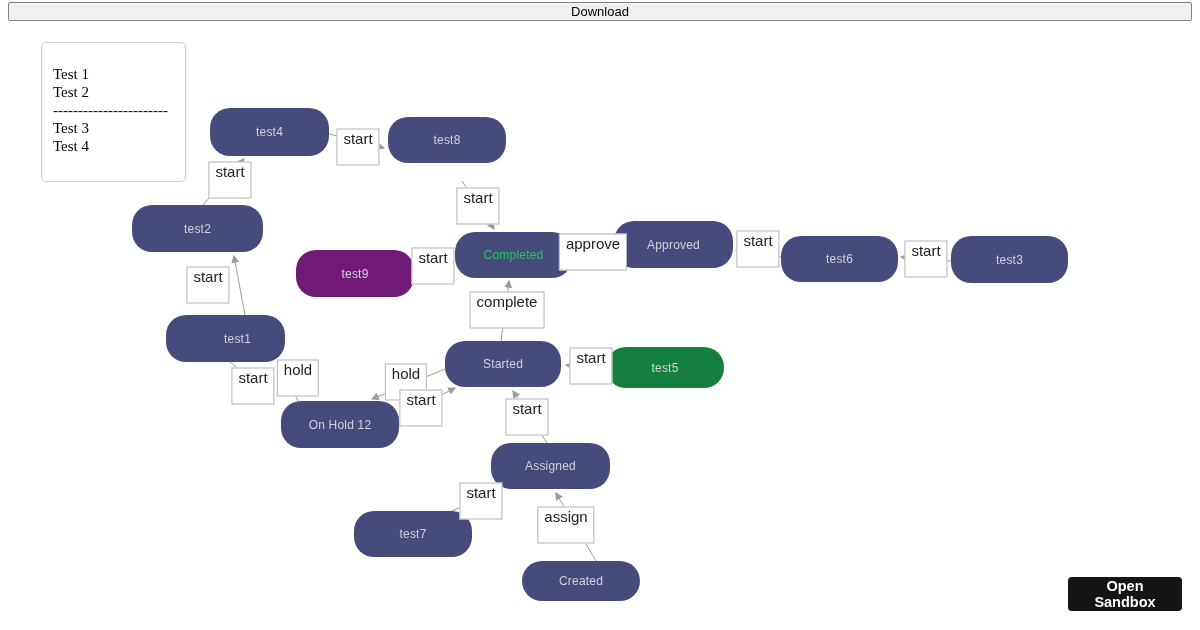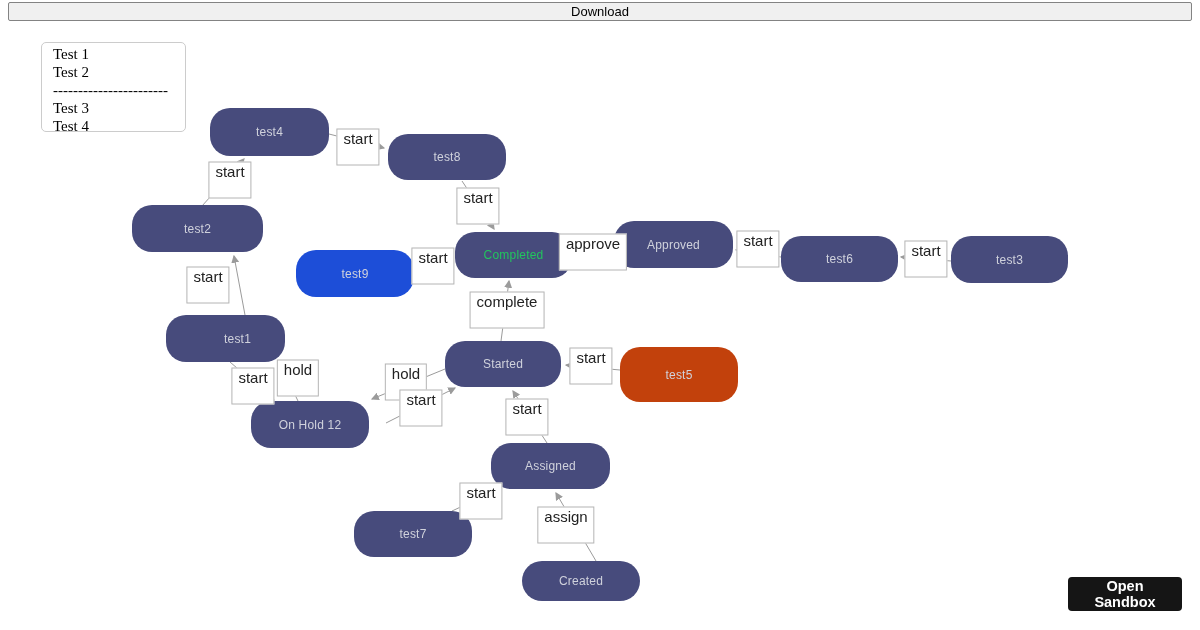--- a/index.html
+++ b/index.html
@@ -41,26 +41,26 @@
     border-radius: 2px;
     font-family: "Liberation Sans", sans-serif;
     font-size: 13px;
     color: #000;
     padding: 0;
     cursor: pointer;
   }
   .legend {
     position: absolute;
     left: 41px; top: 42px;
-    width: 145px; height: 90px;
+    width: 145px; height: 140px;
     z-index: 4;
     background: #fff;
     border: 1px solid #cccccc;
     border-radius: 5px;
-    padding: 2px 6px 0 11px;
+    padding: 22px 6px 0 11px;
     font-family: "Liberation Serif", serif;
     font-size: 15px;
     line-height: 18px;
     color: #000;
     overflow: hidden;
   }
   .open-sandbox {
     position: absolute;
     left: 1068px; top: 577px;
     width: 114px; height: 34px;
@@ -97,31 +97,31 @@
         <line x1="445" y1="369" x2="372" y2="399" stroke="#9b9b9b" stroke-width="1" marker-end="url(#arrowhead)"></line>
         <line x1="386" y1="423" x2="455" y2="388" stroke="#9b9b9b" stroke-width="1" marker-end="url(#arrowhead)"></line>
         <line x1="620" y1="370" x2="566" y2="365" stroke="#9b9b9b" stroke-width="1" marker-end="url(#arrowhead)"></line>
         <line x1="547" y1="443" x2="513" y2="391" stroke="#9b9b9b" stroke-width="1" marker-end="url(#arrowhead)"></line>
         <line x1="452" y1="511" x2="497" y2="490" stroke="#9b9b9b" stroke-width="1" marker-end="url(#arrowhead)"></line>
         <line x1="596" y1="561" x2="556" y2="493" stroke="#9b9b9b" stroke-width="1" marker-end="url(#arrowhead)"></line>
       </g>
   </svg>
   <div id="node-layer">
       <div class="node" style="left: 210px; top: 108px; width: 119px; height: 48px; background: rgb(71, 75, 124); color: rgb(208, 210, 220);">test4</div>
-      <div class="node" style="left: 388px; top: 134px; width: 118px; height: 46px; background: rgb(71, 75, 124); color: rgb(208, 210, 220);">test8</div>
+      <div class="node" style="left: 388px; top: 117px; width: 118px; height: 46px; background: rgb(71, 75, 124); color: rgb(208, 210, 220);">test8</div>
       <div class="node" style="left: 132px; top: 205px; width: 131px; height: 47px; background: rgb(71, 75, 124); color: rgb(208, 210, 220);">test2</div>
       <div class="node" style="left: 614px; top: 221px; width: 119px; height: 47px; background: rgb(71, 75, 124); color: rgb(208, 210, 220);">Approved</div>
       <div class="node" style="left: 455px; top: 232px; width: 117px; height: 46px; background: rgb(71, 75, 124); color: #22c55e;">Completed</div>
       <div class="node" style="left: 781px; top: 236px; width: 117px; height: 46px; background: rgb(71, 75, 124); color: rgb(208, 210, 220);">test6</div>
       <div class="node" style="left: 951px; top: 236px; width: 117px; height: 47px; background: rgb(71, 75, 124); color: rgb(208, 210, 220);">test3</div>
-      <div class="node" style="left: 296px; top: 250px; width: 118px; height: 47px; background: #1d4ed8; color: rgb(208, 210, 220);">test9</div>
+      <div class="node" style="left: 296px; top: 250px; width: 118px; height: 47px; background: #701a75; color: rgb(208, 210, 220);">test9</div>
       <div class="node" style="left: 166px; top: 315px; width: 119px; height: 47px; background: rgb(71, 75, 124); color: rgb(208, 210, 220); padding-left: 24px;">test1</div>
       <div class="node" style="left: 445px; top: 341px; width: 116px; height: 46px; background: rgb(71, 75, 124); color: rgb(208, 210, 220);">Started</div>
-      <div class="node" style="left: 620px; top: 347px; width: 118px; height: 55px; background: #c2410c; color: rgb(208, 210, 220);">test5</div>
-      <div class="node" style="left: 251px; top: 401px; width: 118px; height: 47px; background: rgb(71, 75, 124); color: rgb(208, 210, 220);">On Hold 12</div>
+      <div class="node" style="left: 606px; top: 347px; width: 118px; height: 41px; background: #15803d; color: rgb(208, 210, 220);">test5</div>
+      <div class="node" style="left: 281px; top: 401px; width: 118px; height: 47px; background: rgb(71, 75, 124); color: rgb(208, 210, 220);">On Hold 12</div>
       <div class="node" style="left: 491px; top: 443px; width: 119px; height: 46px; background: rgb(71, 75, 124); color: rgb(208, 210, 220);">Assigned</div>
       <div class="node" style="left: 354px; top: 511px; width: 118px; height: 46px; background: rgb(71, 75, 124); color: rgb(208, 210, 220);">test7</div>
       <div class="node" style="left: 522px; top: 561px; width: 118px; height: 40px; background: rgb(71, 75, 124); color: rgb(208, 210, 220);">Created</div>
     </div>
   <div id="label-layer">
       <div class="edge-label" style="left: 208px; top: 285px; border: 1px solid rgb(180, 180, 180); color: rgb(34, 34, 34);">start</div>
       <div class="edge-label" style="left: 230px; top: 180px; border: 1px solid rgb(180, 180, 180); color: rgb(34, 34, 34);">start</div>
       <div class="edge-label" style="left: 358px; top: 147px; border: 1px solid rgb(180, 180, 180); color: rgb(34, 34, 34);">start</div>
       <div class="edge-label" style="left: 478px; top: 206px; border: 1px solid rgb(180, 180, 180); color: rgb(34, 34, 34);">start</div>
       <div class="edge-label" style="left: 433px; top: 266px; border: 1px solid rgb(180, 180, 180); color: rgb(34, 34, 34);">start</div>

